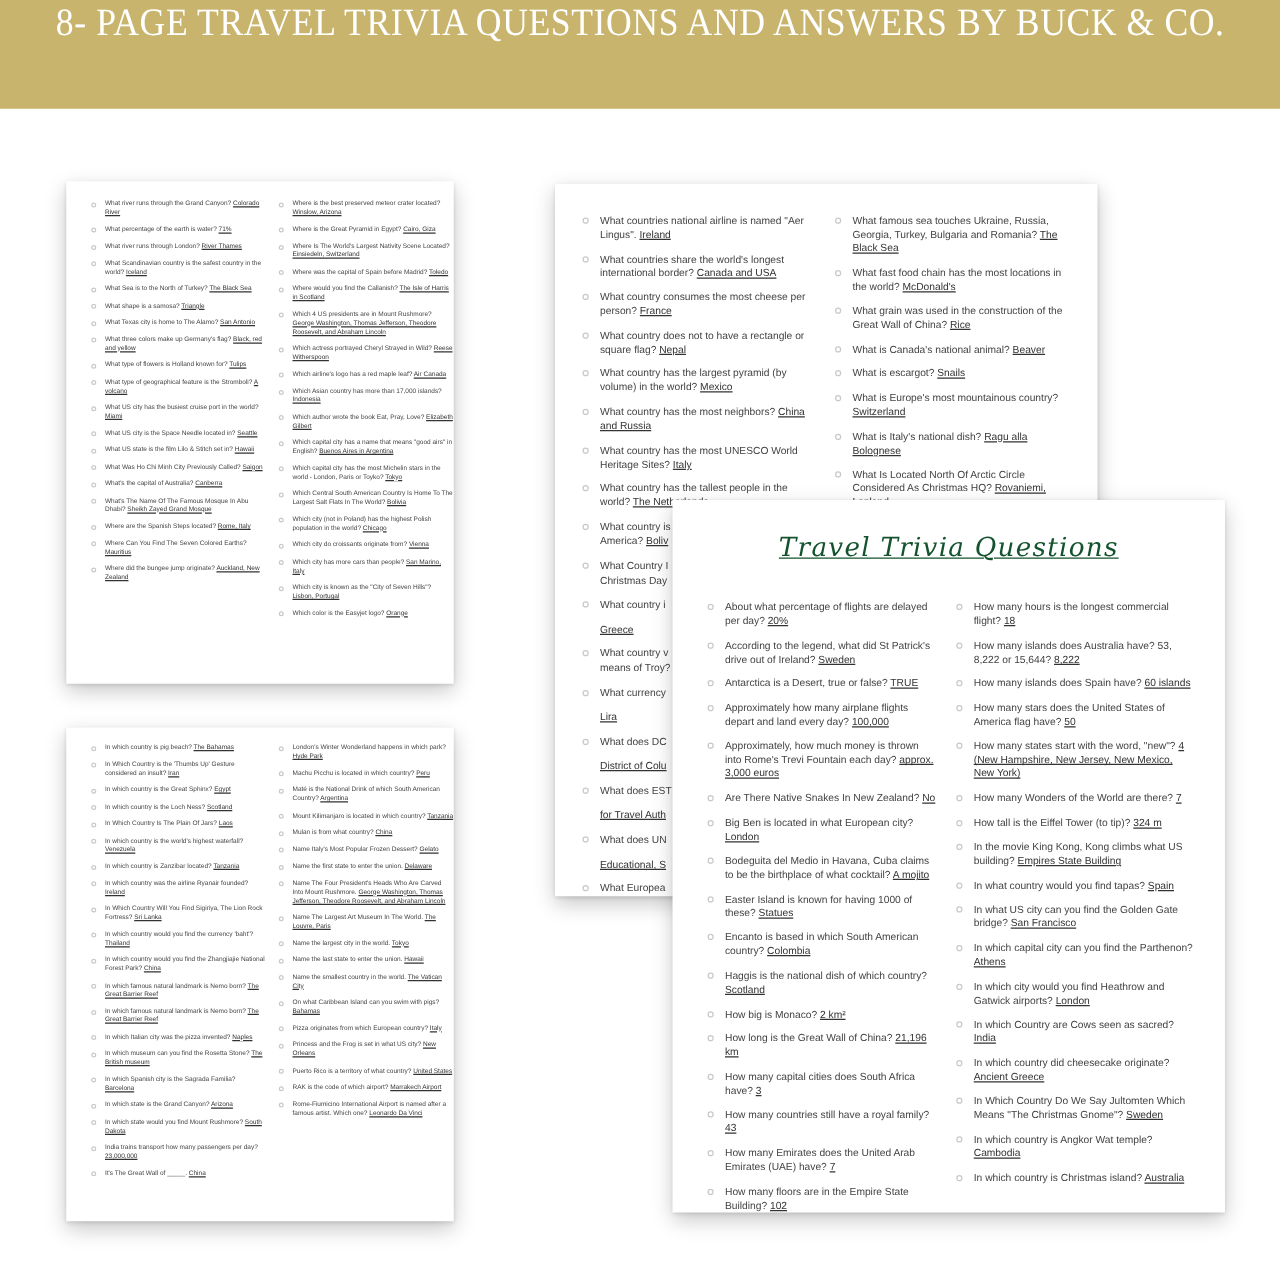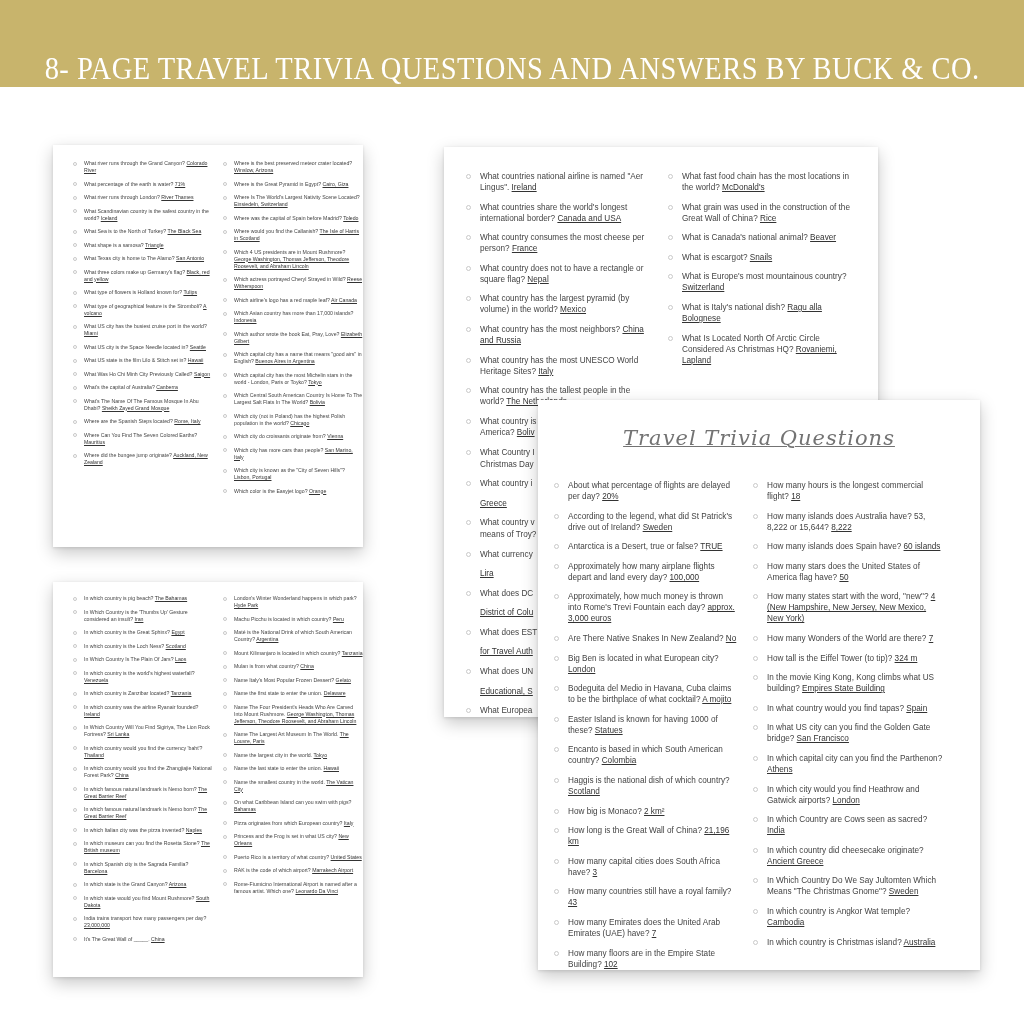--- a/index.html
+++ b/index.html
@@ -1,17 +1,17 @@
 <!DOCTYPE html>
 <html><head>
 <meta charset="utf-8">
 <style>
   html, body { margin:0; padding:0; }
   body { width:1024px; height:1024px; background:#ffffff; position:relative; overflow:hidden; font-family:"Liberation Sans", sans-serif; color:#3a3a3a; }
-  .banner { position:absolute; left:0; top:0; width:1024px; height:87px; background:#c8b46c; display:flex; align-items:flex-end; justify-content:center; }
+  .banner { position:absolute; left:0; top:0; width:1024px; height:87px; background:#c8b46c; display:flex; align-items:flex-start; justify-content:center; }
   .banner-title { color:#ffffff; font-family:"Liberation Serif", serif; font-size:31px; letter-spacing:0.5px; white-space:nowrap; transform:scaleX(0.92); }
   .page { position:absolute; background:#fff; box-shadow: 0 6px 16px rgba(0,0,0,0.22), 0 1px 3px rgba(0,0,0,0.12); overflow:hidden; }
   .cols { position:absolute; display:flex; }
   .col { display:flex; flex-direction:column; }
   .item { display:flex; align-items:flex-start; }
   .bullet { flex:0 0 auto; border:1px solid #c9c9c9; border-radius:50%; box-sizing:border-box; }
   .q { color:#444; }
   .a { text-decoration:underline; color:#333; }
 
   
@@ -19,21 +19,21 @@
   .small .col { width:140px; margin-right:10px; }
   .small .item { font-size:5.2px; line-height:7px; margin-bottom:6.5px; }
   .small .bullet { width:4px; height:4px; margin:1.5px 7px 0 0; }
 
   
   .med .cols { left:22px; top:24px; }
   .med .col { width:190px; margin-right:12px; }
   .med .item { font-size:8.2px; line-height:11px; margin-bottom:8.6px; }
   .med .bullet { width:5px; height:5px; margin:3px 9px 0 0; }
 
-  .script-title { position:absolute; left:0; width:100%; text-align:center; font-family:"DejaVu Serif", serif; font-style:italic; color:#737373; font-size:21px; letter-spacing:1px; text-decoration:underline; text-decoration-thickness:1px; }
+  .script-title { position:absolute; left:0; width:100%; text-align:center; font-family:"DejaVu Serif", serif; font-style:italic; color:#14532d; font-size:21px; letter-spacing:1px; text-decoration:underline; text-decoration-thickness:1px; }
 </style>
 </head>
 <body>
 
 <div class="banner">
   <div class="banner-title">8- PAGE TRAVEL TRIVIA QUESTIONS AND ANSWERS BY BUCK &amp; CO.</div>
 </div>
 
 <div class="page small" style="left:53px; top:145px; width:310px; height:402px;">
   <div class="cols">
@@ -456,20 +456,24 @@
           <span class="bullet"></span>
           <span><span class="q">What Europea</span><span class="a"></span></span>
         </div>
         <div class="item" style="margin-top: -8px;">
           <span></span>
         </div>
       </div>
     <div class="col">
         <div class="item">
           <span class="bullet"></span>
+          <span><span class="q">What famous sea touches Ukraine, Russia, Georgia, Turkey, Bulgaria and Romania? </span><span class="a">The Black Sea</span></span>
+        </div>
+        <div class="item">
+          <span class="bullet"></span>
           <span><span class="q">What fast food chain has the most locations in the world? </span><span class="a">McDonald's</span></span>
         </div>
         <div class="item">
           <span class="bullet"></span>
           <span><span class="q">What grain was used in the construction of the Great Wall of China? </span><span class="a">Rice</span></span>
         </div>
         <div class="item">
           <span class="bullet"></span>
           <span><span class="q">What is Canada's national animal? </span><span class="a">Beaver</span></span>
         </div>
@@ -488,21 +492,21 @@
         <div class="item">
           <span class="bullet"></span>
           <span><span class="q">What Is Located North Of Arctic Circle Considered As Christmas HQ? </span><span class="a">Rovaniemi, Lapland</span></span>
         </div>
       </div>
   </div>
 </div>
 
 <div class="page med" style="left:538px; top:400px; width:442px; height:570px;">
   <div class="script-title" style="top:26px;">Travel Trivia Questions</div>
-  <div class="cols" style="left:16px; top:80px;">
+  <div class="cols" style="left:28px; top:80px;">
     <div class="col" style="width:184px; margin-right:15px;">
         <div class="item">
           <span class="bullet"></span>
           <span><span class="q">About what percentage of flights are delayed per day? </span><span class="a">20%</span></span>
         </div>
         <div class="item">
           <span class="bullet"></span>
           <span><span class="q">According to the legend, what did St Patrick's drive out of Ireland? </span><span class="a">Sweden</span></span>
         </div>
         <div class="item">

